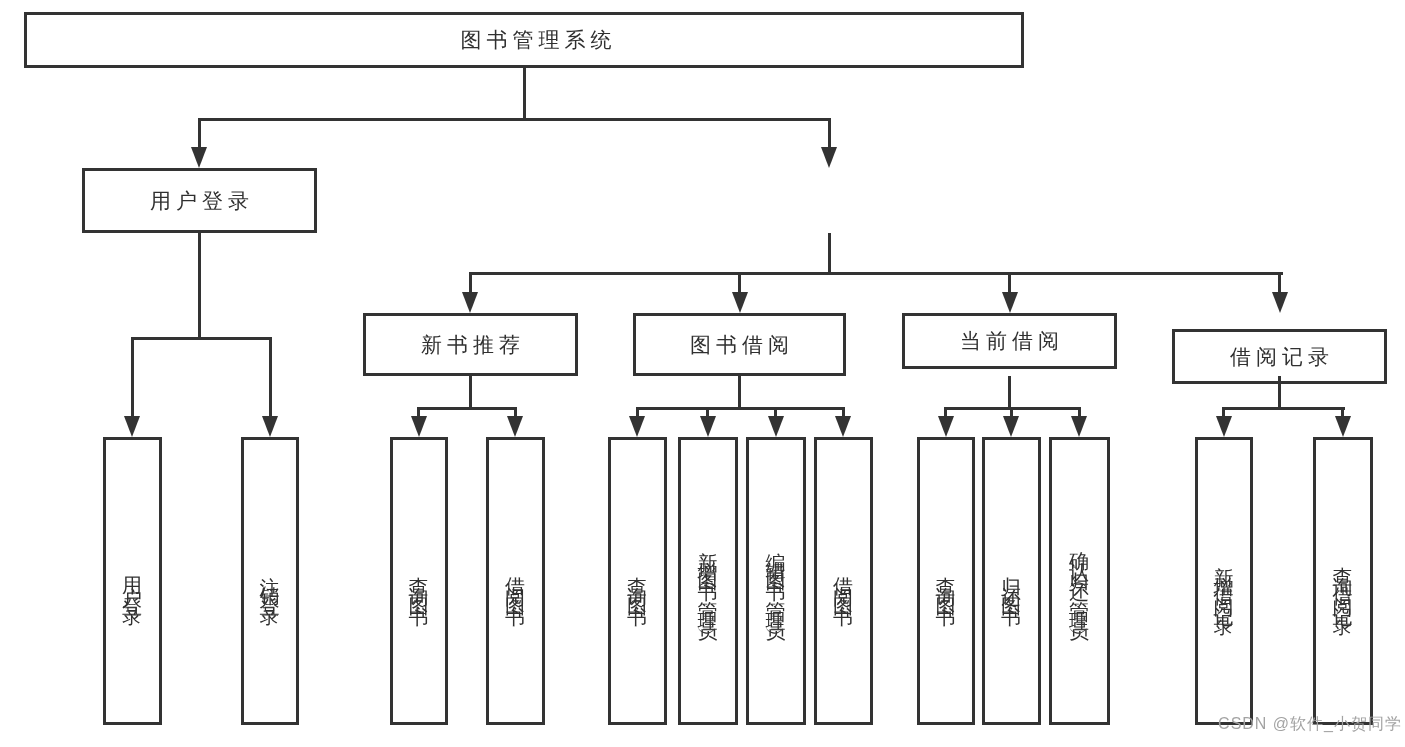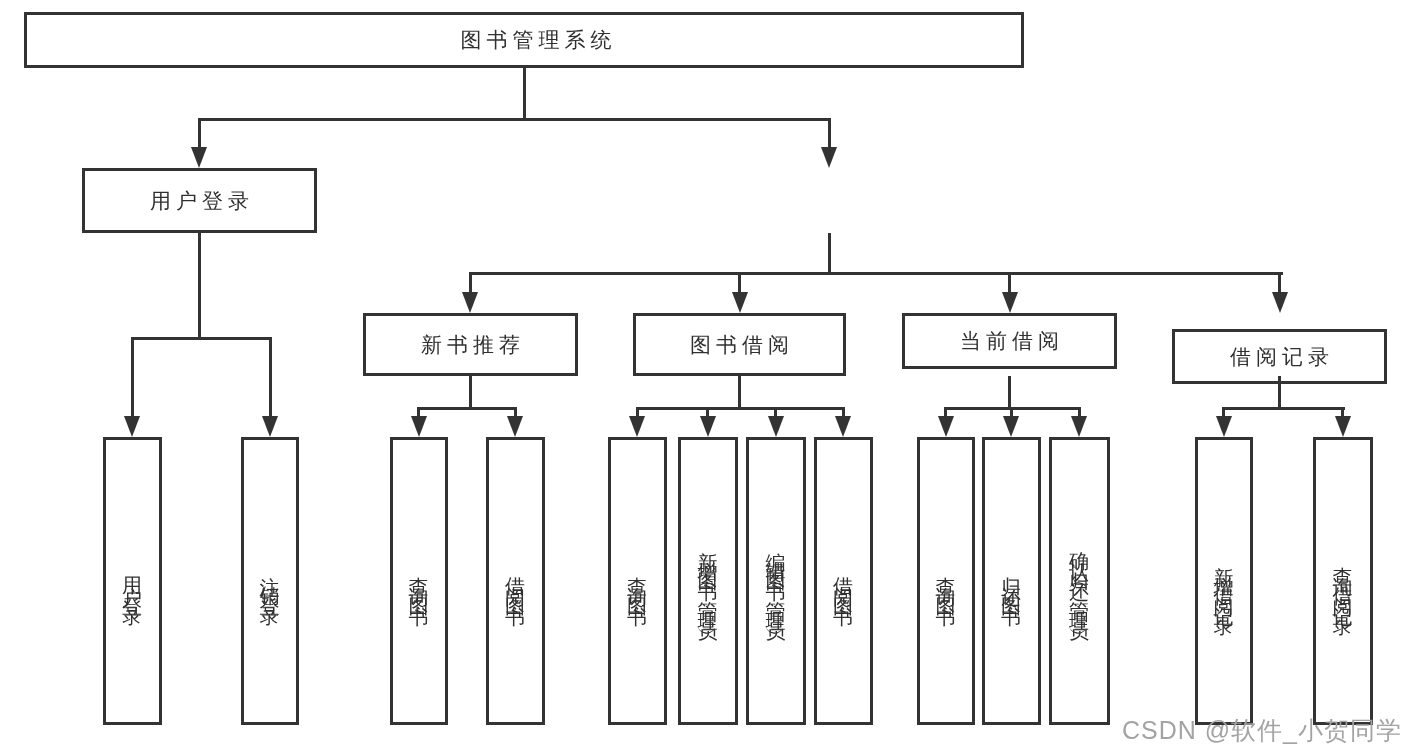--- a/index.html
+++ b/index.html
@@ -36,21 +36,21 @@
   .arr {
     position: absolute; width: 0; height: 0;
     border-left: 8px solid transparent;
     border-right: 8px solid transparent;
     border-top: 21px solid #333333;
   }
   .watermark {
     position: absolute;
     top: 714px;
     right: 3px;
-    font-size: 25px;
+    font-size: 16px;
     color: #a3a3a3;
     letter-spacing: 1px;
     z-index: 10;
     white-space: nowrap;
   }
 </style>
 </head>
 <body>
 
 <div id="canvas">

